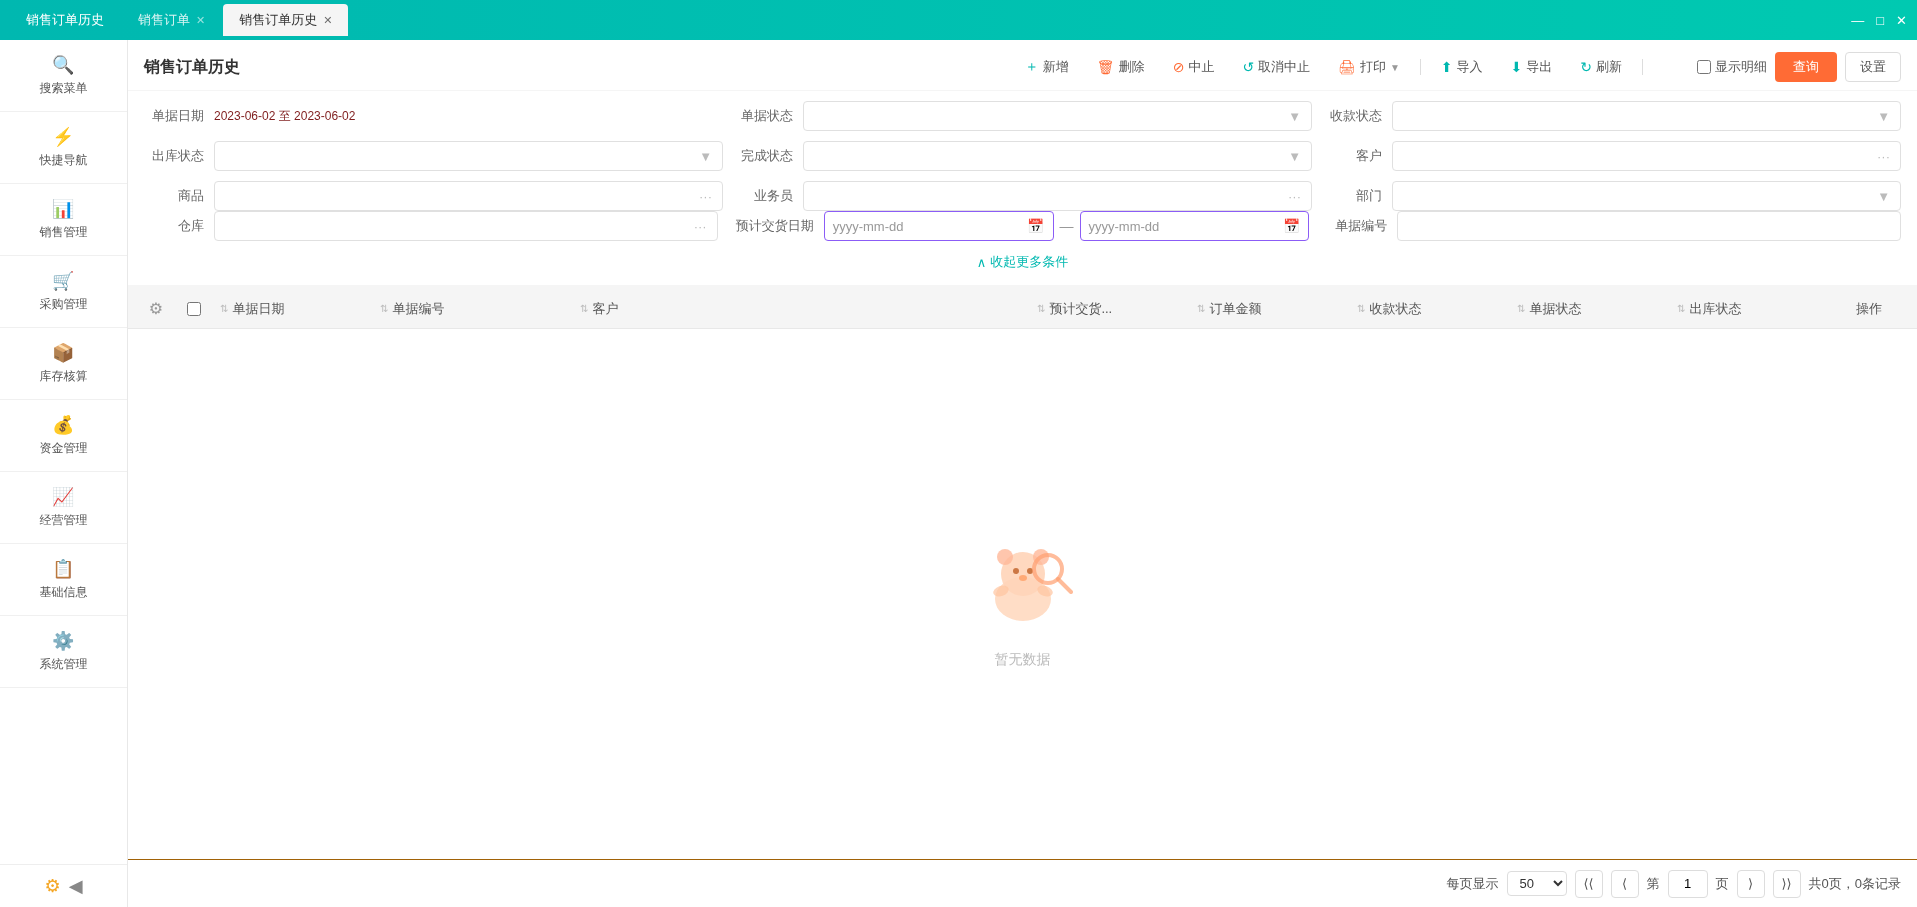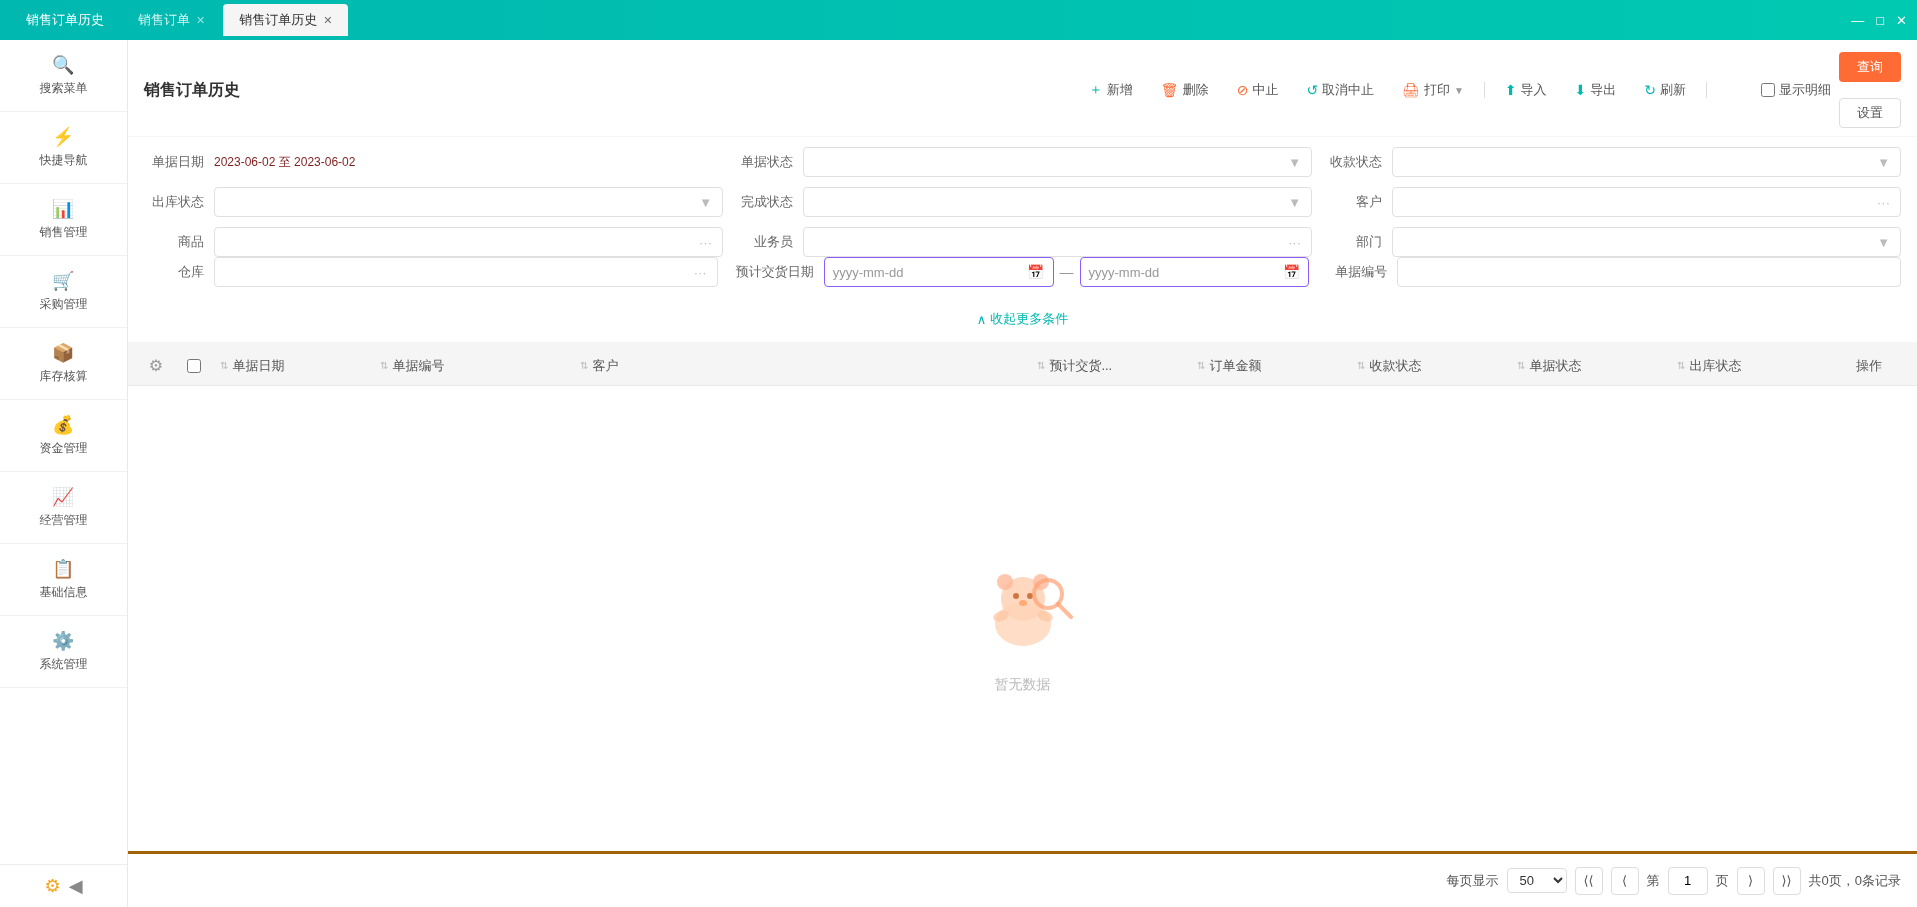--- a/index.html
+++ b/index.html
@@ -296,23 +296,23 @@
       display: flex;
       flex-direction: column;
       align-items: center;
       justify-content: center;
       color: #999;
       gap: 12px;
     }
 
     
     .pagination {
-      height: 56px;
-      background: white;
-      border-top: 3px solid #a16207;
+      height: 48px;
+      background: white;
+      border-top: 1px solid #a16207;
       display: flex;
       align-items: center;
       justify-content: flex-end;
       padding: 0 16px;
       gap: 8px;
       font-size: 13px;
       color: #555;
       flex-shrink: 0;
     }
     .page-size-select {
@@ -474,21 +474,21 @@
           </button>
           <button class="toolbar-btn">
             <span class="btn-icon" style="color:#00b8b0;">↻</span>
             <span>刷新</span>
           </button>
           <div class="btn-divider"></div>
           <label class="checkbox-display">
             <input type="checkbox" style="">
             <span>显示明细</span>
           </label>
-          <div style="display:flex;flex-direction:column;gap:16px;">
+          <div style="display:flex;flex-direction:row;gap:8px;">
             <button class="btn-query">查询</button>
             <button class="btn-settings">设置</button>
           </div>
         </div>
       </div>
 
       <div class="filter-area">
 
         <div class="filter-cols" style="display:grid;grid-template-columns:1fr 1fr 1fr;gap:10px;margin-bottom:10px;">
 
@@ -560,21 +560,21 @@
 
           <div class="filter-col-item">
             <span class="filter-label">部门</span>
             <div class="filter-select">
               <span></span>
               <span style="color:#bbb;">▼</span>
             </div>
           </div>
         </div>
 
-        <div style="display:grid;grid-template-columns:1fr 1fr 1fr;gap:18px;margin-bottom:19px;">
+        <div style="display:grid;grid-template-columns:1fr 1fr 1fr;gap:18px;margin-bottom:8px;">
 
           <div class="filter-col-item">
             <span class="filter-label">仓库</span>
             <div class="filter-input" style="flex:1;">
               <span style="color:#bbb;margin-left:auto;">···</span>
             </div>
           </div>
 
           <div class="filter-col-item">
             <span class="filter-label" style="min-width:80px;">预计交货日期</span>

